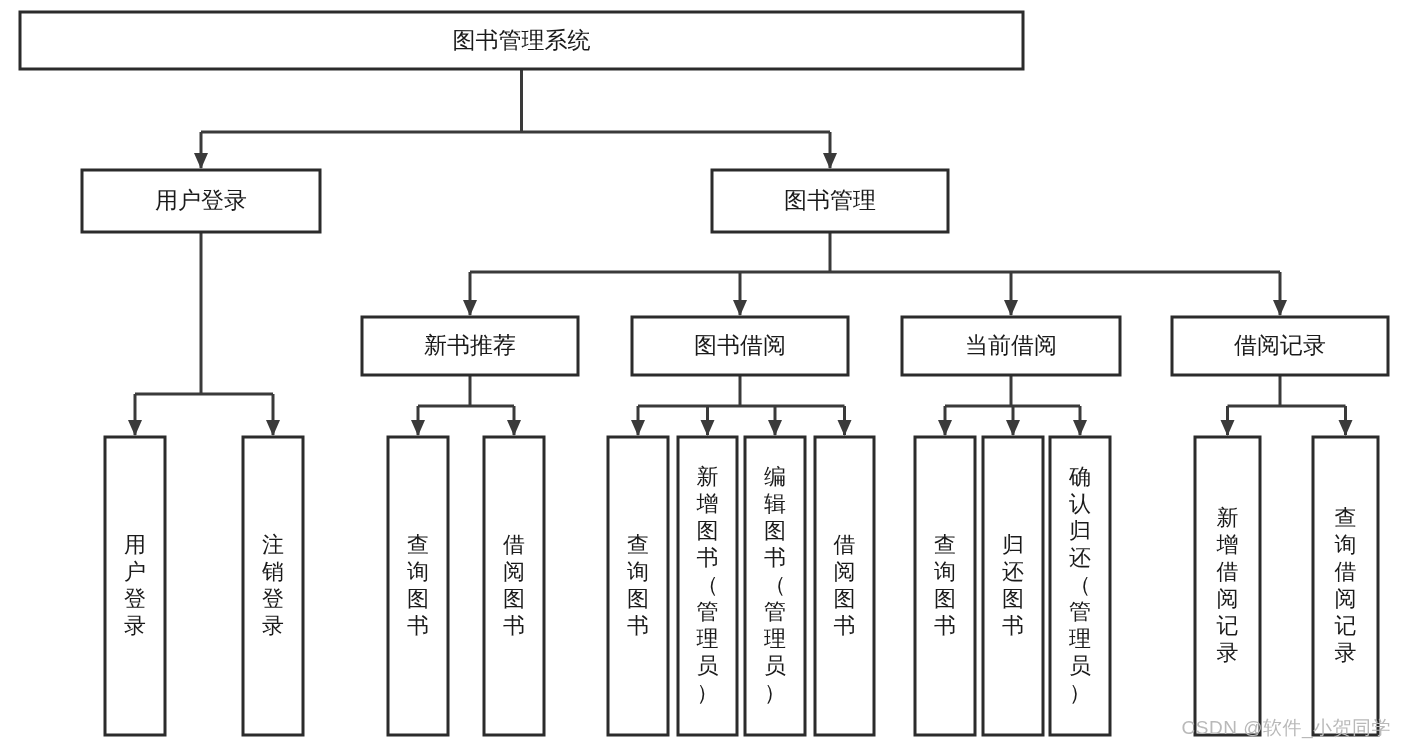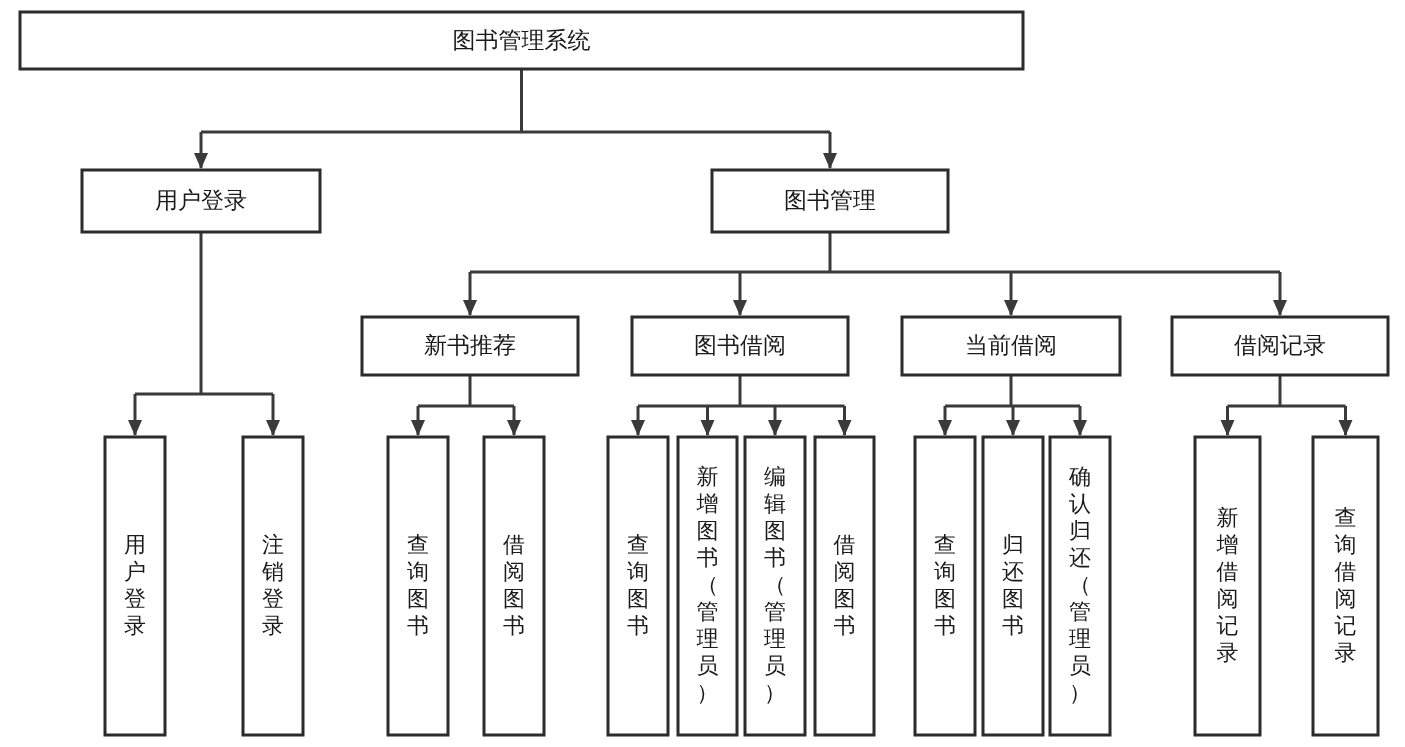--- a/index.html
+++ b/index.html
@@ -188,13 +188,14 @@
         <g>
           <rect x="1195" y="437" width="65" height="298" class="node-box"></rect>
           <text x="1227.5" y="518.5" class="node-label label-v"><tspan x="1227.5" dy="0">新</tspan><tspan x="1227.5" dy="27">增</tspan><tspan x="1227.5" dy="27">借</tspan><tspan x="1227.5" dy="27">阅</tspan><tspan x="1227.5" dy="27">记</tspan><tspan x="1227.5" dy="27">录</tspan></text>
         </g>
         <g>
           <rect x="1313" y="437" width="65" height="298" class="node-box"></rect>
           <text x="1345.5" y="518.5" class="node-label label-v"><tspan x="1345.5" dy="0">查</tspan><tspan x="1345.5" dy="27">询</tspan><tspan x="1345.5" dy="27">借</tspan><tspan x="1345.5" dy="27">阅</tspan><tspan x="1345.5" dy="27">记</tspan><tspan x="1345.5" dy="27">录</tspan></text>
         </g>
       </g>
   </svg>
+  <div class="watermark">CSDN @软件_小贺同学</div>
 </div>
 
 </body></html>

